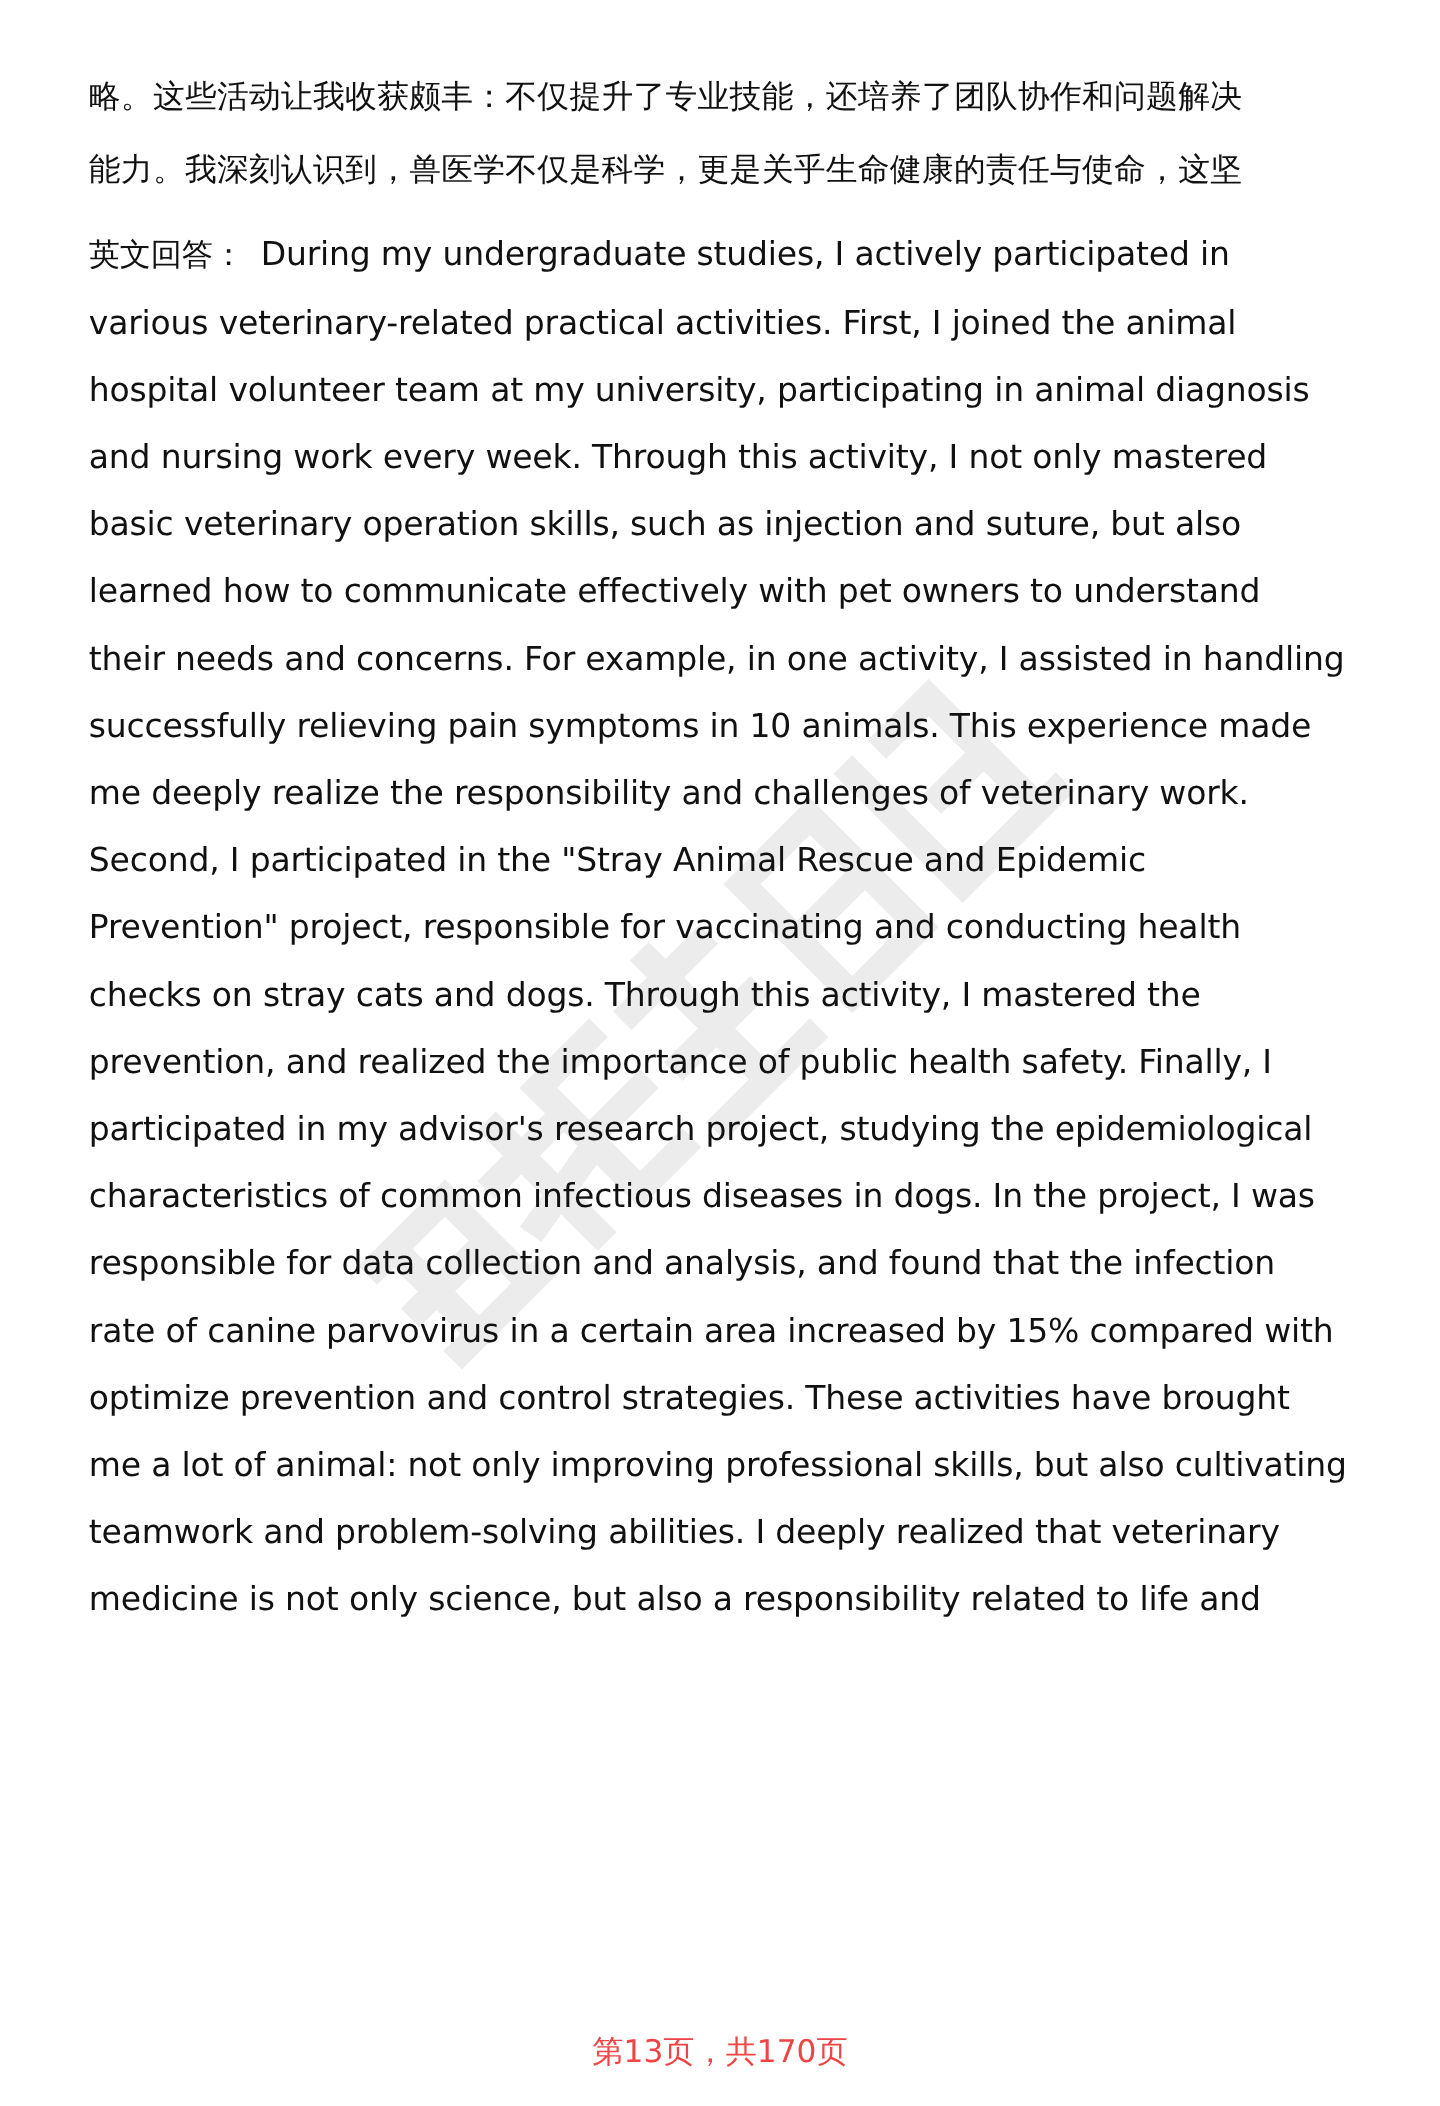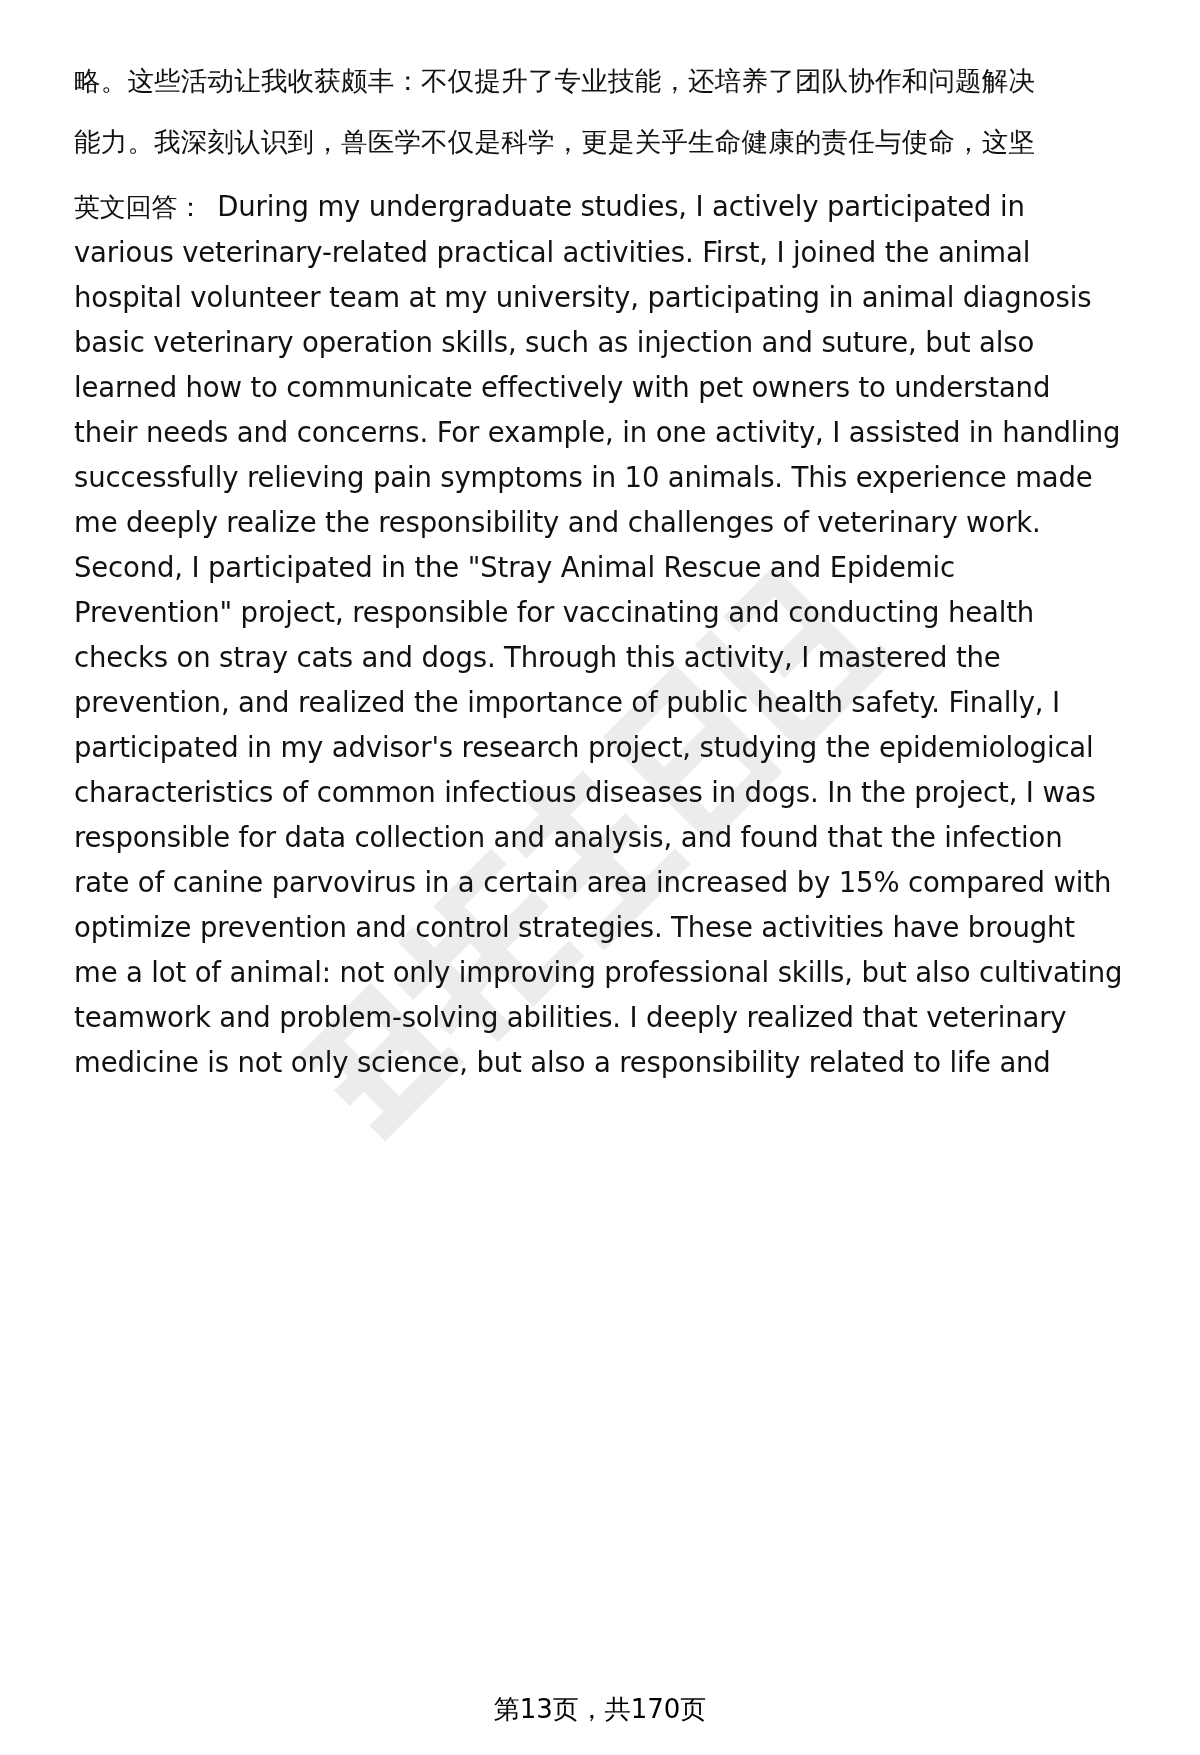--- a/index.html
+++ b/index.html
@@ -43,36 +43,36 @@
     .para-cn {
       margin: 0;
       font-size: 26.5px;
       line-height: 61px;
       letter-spacing: 0.2px;
     }
     .para-cn .line { display: block; white-space: nowrap; }
     .para-en {
       margin: 12px 0 0 0;
       font-size: 27.5px;
-      line-height: 45px;
+      line-height: 56px;
     }
     .para-en .line { display: block; white-space: nowrap; letter-spacing: -0.15px; }
     .para-en .label {
       font-size: 26px;
       margin-right: 14px;
     }
     .footer {
       position: absolute;
       left: 0;
       width: 1200px;
       top: 1692px;
       text-align: center;
       font-size: 26px;
       z-index: 1;
-      color: #000000;
+      color: #ef4444;
     }
   </style>
 </head>
 <body>
 
 <div class="page">
 
   <div class="watermark">
     <svg viewBox="0 0 760 760">
       <g fill="none" stroke="#ececec" stroke-width="22" stroke-linecap="square" transform="rotate(-45 380 380)">
@@ -88,20 +88,21 @@
   <div class="content">
     <p class="para-cn">
       <span class="line">略。这些活动让我收获颇丰：不仅提升了专业技能，还培养了团队协作和问题解决</span>
       <span class="line">能力。我深刻认识到，兽医学不仅是科学，更是关乎生命健康的责任与使命，这坚</span>
     </p>
 
     <p class="para-en">
       <span class="line"><span class="label">英文回答：</span><span>During my undergraduate studies, I actively participated in</span></span>
       <span class="line">various veterinary-related practical activities. First, I joined the animal</span>
       <span class="line">hospital volunteer team at my university, participating in animal diagnosis</span>
+      <span class="line">and nursing work every week. Through this activity, I not only mastered</span>
       <span class="line">basic veterinary operation skills, such as injection and suture, but also</span>
       <span class="line">learned how to communicate effectively with pet owners to understand</span>
       <span class="line">their needs and concerns. For example, in one activity, I assisted in handling</span>
       <span class="line">successfully relieving pain symptoms in 10 animals. This experience made</span>
       <span class="line">me deeply realize the responsibility and challenges of veterinary work.</span>
       <span class="line">Second, I participated in the "Stray Animal Rescue and Epidemic</span>
       <span class="line">Prevention" project, responsible for vaccinating and conducting health</span>
       <span class="line">checks on stray cats and dogs. Through this activity, I mastered the</span>
       <span class="line">prevention, and realized the importance of public health safety. Finally, I</span>
       <span class="line">participated in my advisor's research project, studying the epidemiological</span>

